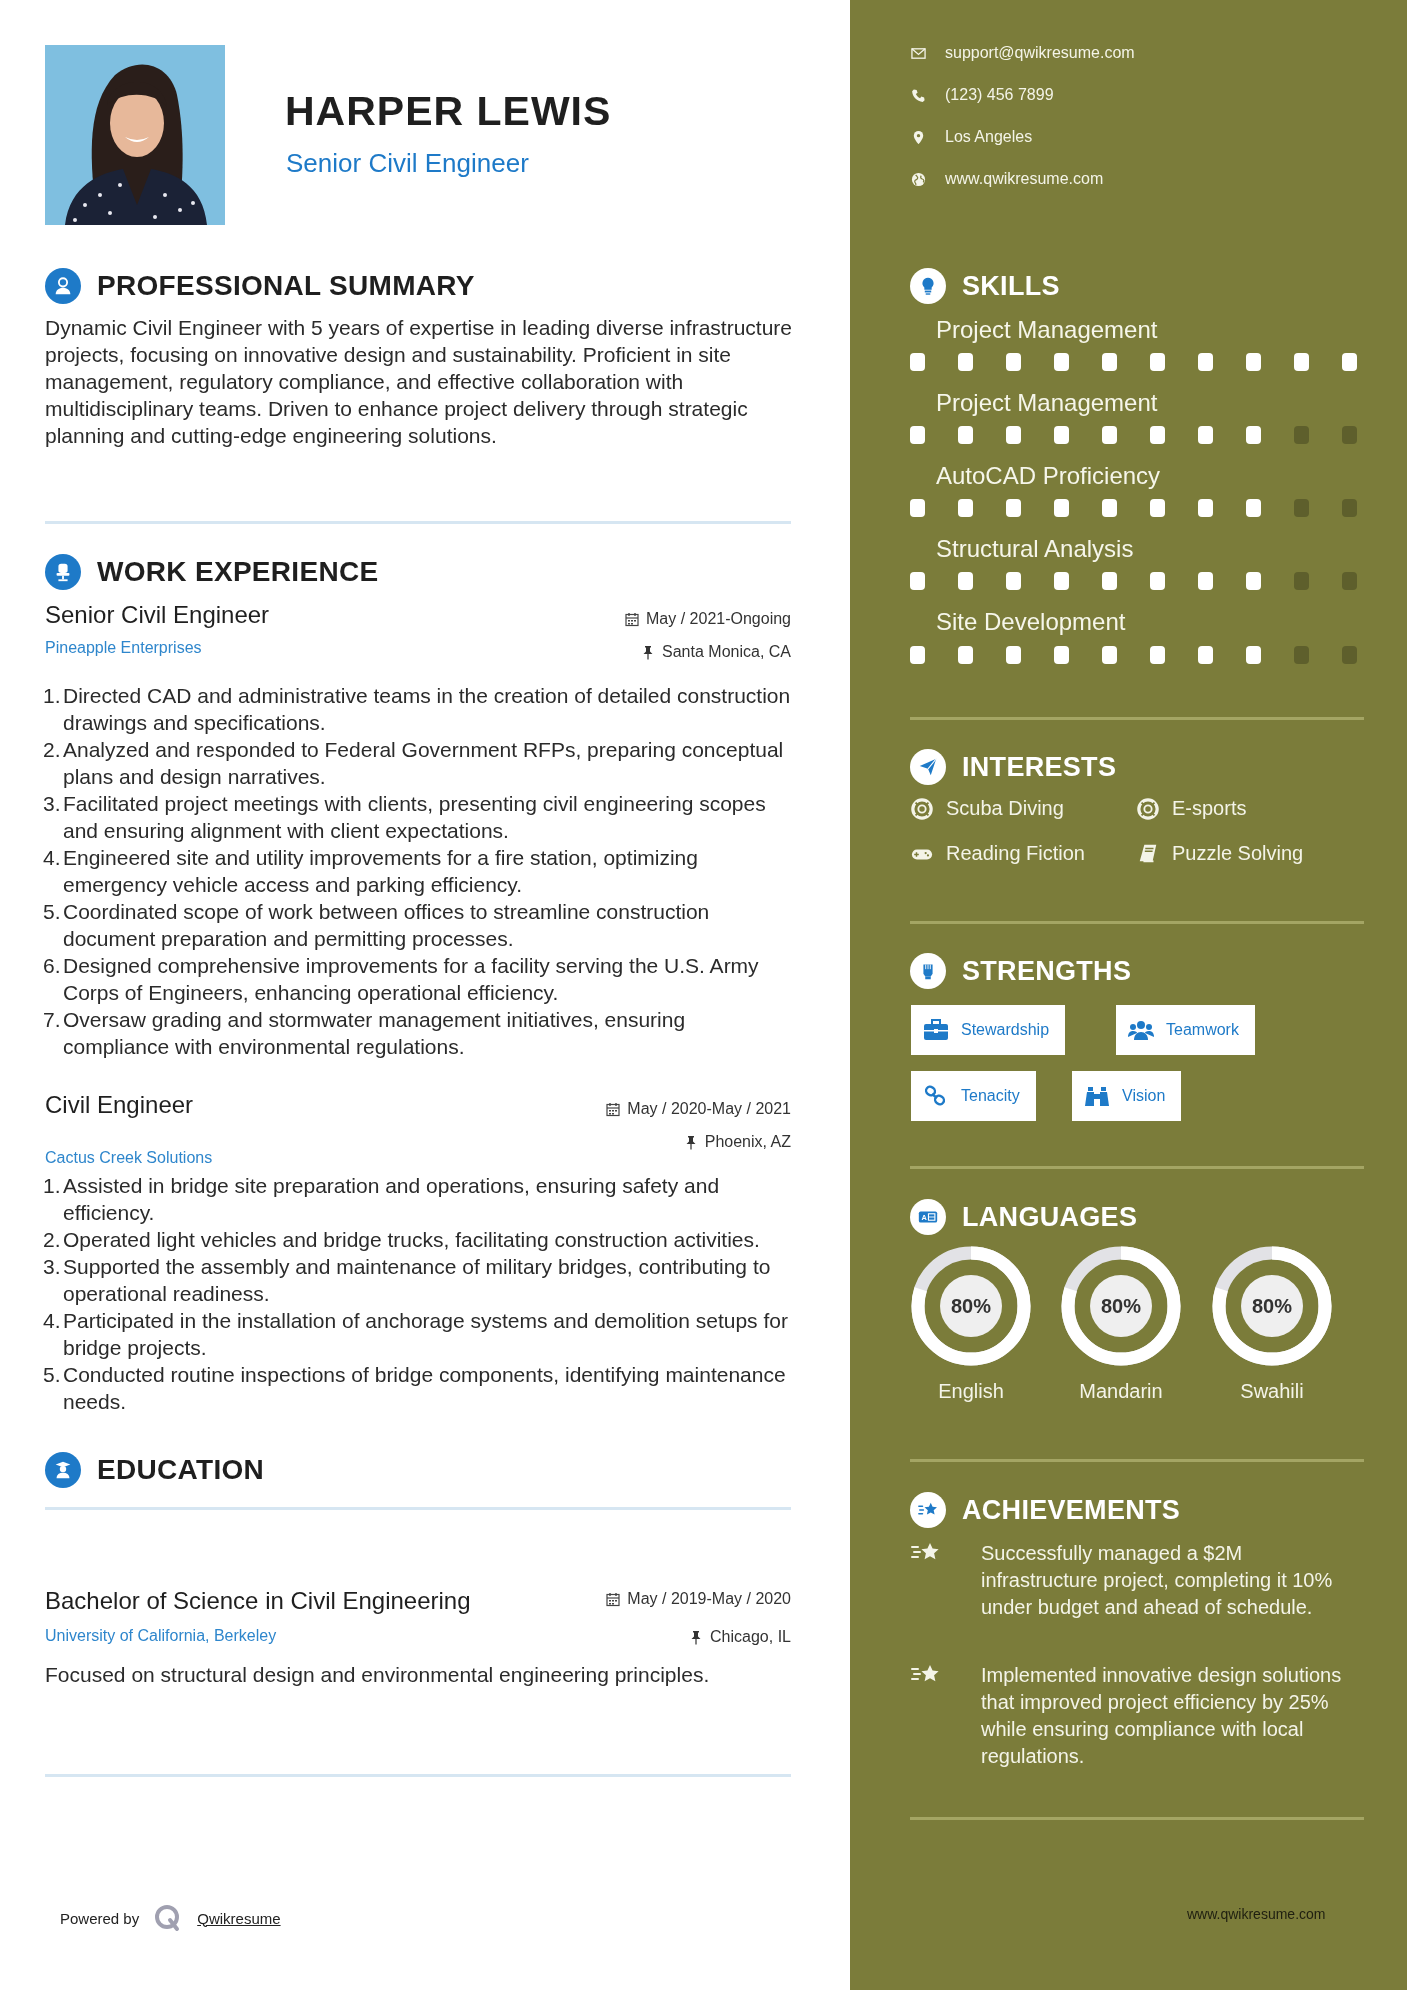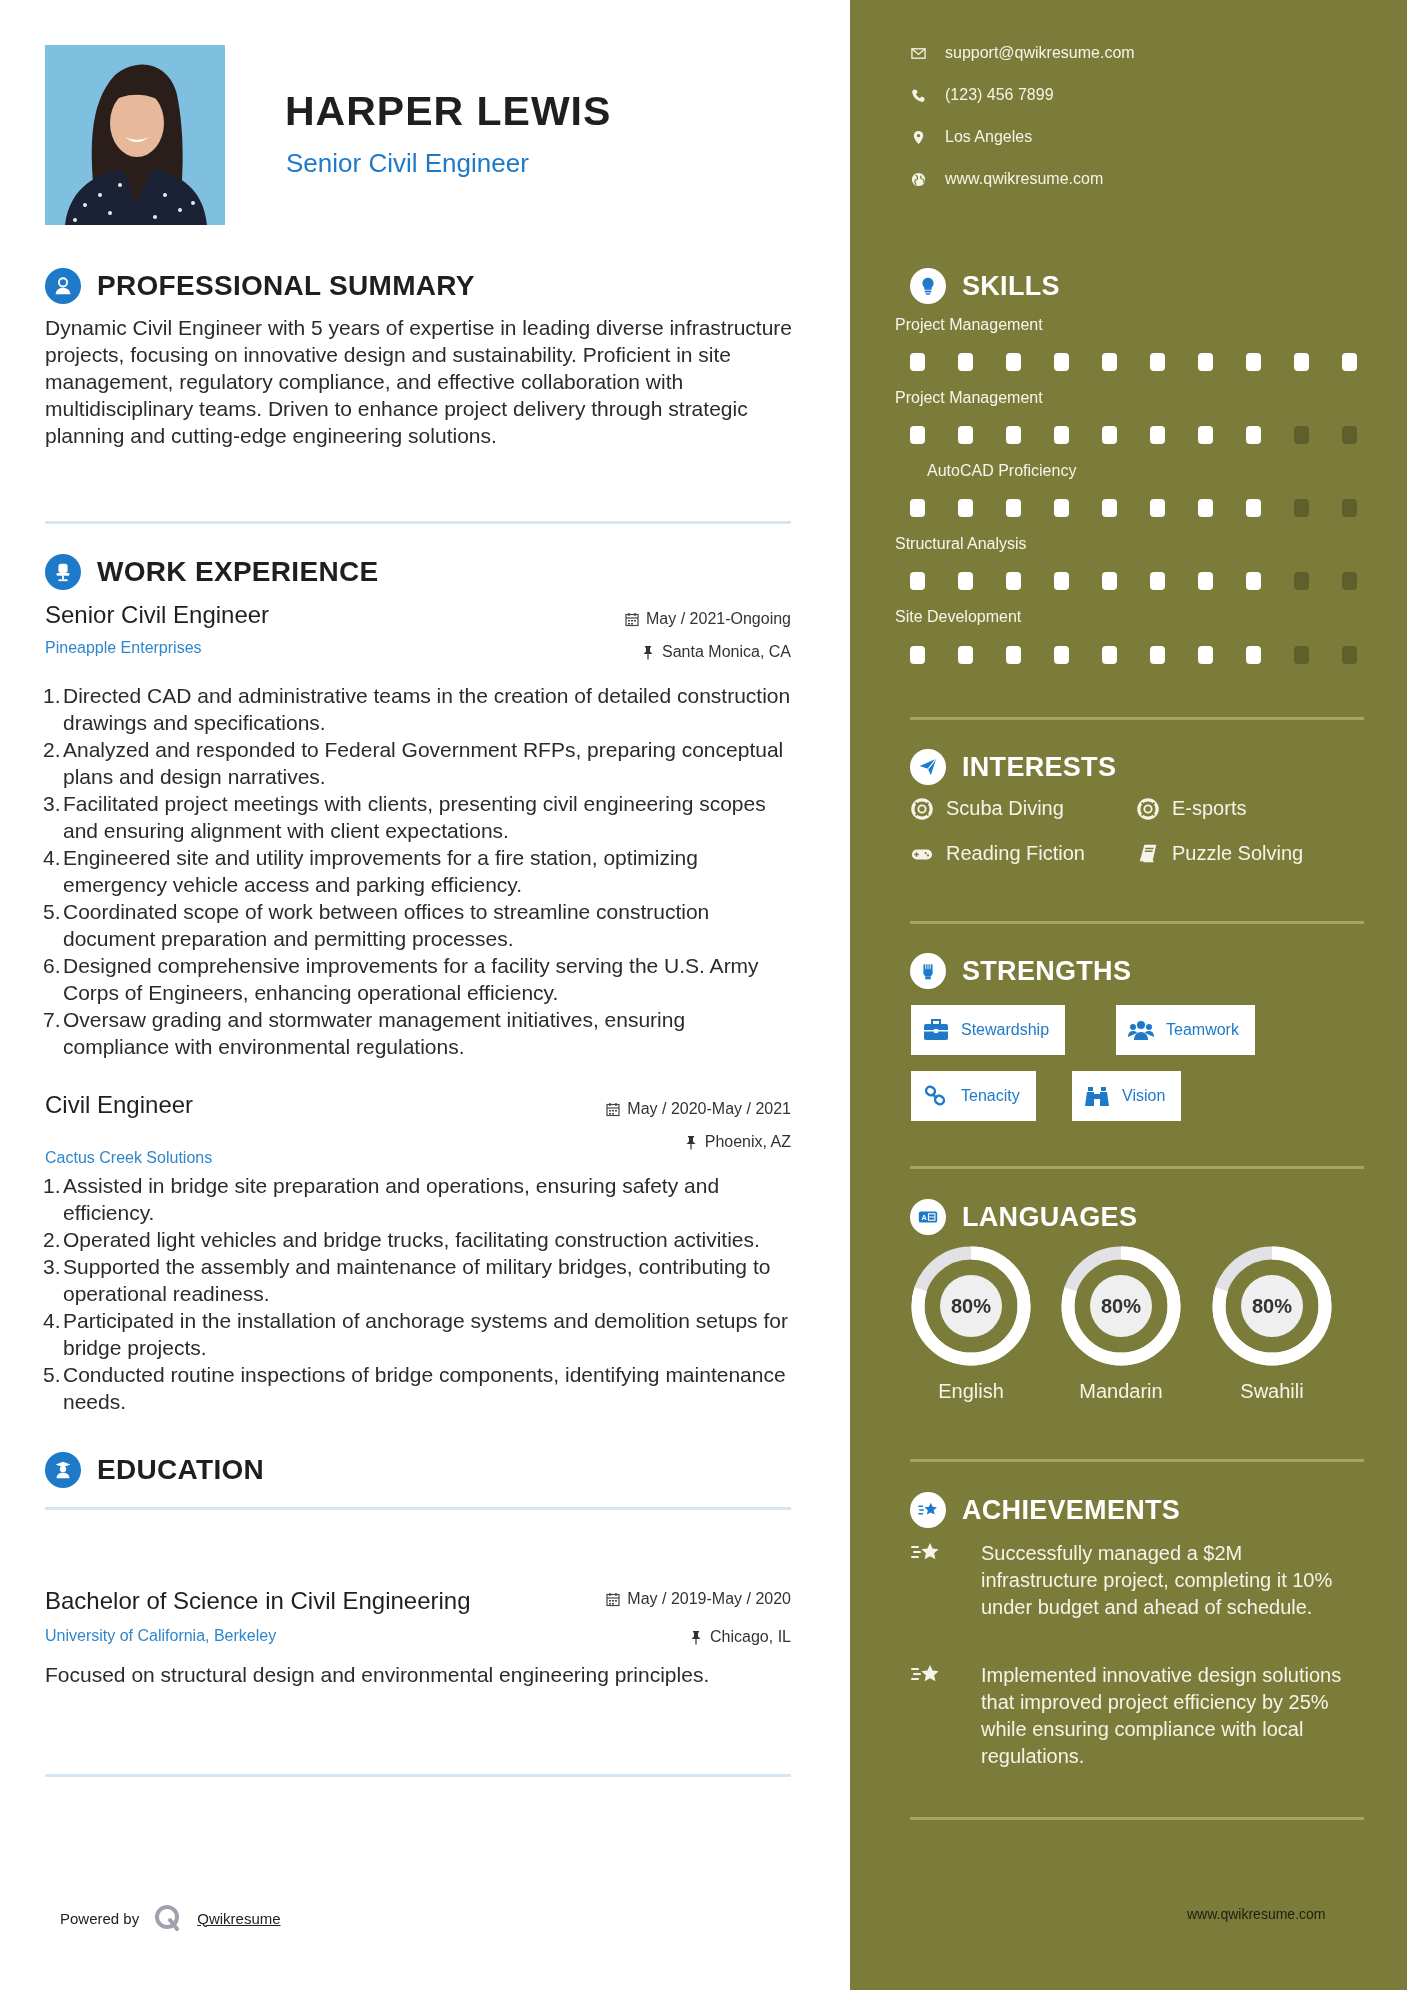--- a/index.html
+++ b/index.html
@@ -41,21 +41,21 @@
   .contact { position: absolute; left: 910px; display: flex; align-items: center; font-family: "Liberation Sans", sans-serif; font-size: 16px; color: #f4f4e8; }
   .contact .ci { width: 16px; height: 16px; margin-right: 19px; display: flex; align-items: center; justify-content: center; }
   .contact .ci svg { width: 15px; height: 15px; }
 
   .r-head { position: absolute; left: 910px; display: flex; align-items: center; }
   .r-icon { width: 36px; height: 36px; border-radius: 50%; background: #ffffff; display: flex; align-items: center; justify-content: center; margin-right: 16px; }
   .r-icon svg { width: 22px; height: 22px; }
   .r-title { font-family: "Liberation Sans", sans-serif; font-size: 27px; font-weight: 700; color: #ffffff; letter-spacing: 0.3px; }
   .hr-right { position: absolute; left: 910px; width: 454px; height: 3px; background: #a4a564; }
 
-  .skill-label { position: absolute; left: 895px; font-family: "Liberation Sans", sans-serif; font-size: 16px; color: #f6f6ea; }
+  .skill-label { position: absolute; left: 936px; font-family: "Liberation Sans", sans-serif; font-size: 24px; color: #f6f6ea; }
   .dots { position: absolute; left: 910px; display: flex; }
   .dot { width: 15px; height: 18px; border-radius: 4px; background: #ffffff; margin-right: 33px; }
   .dot.off { background: #5e5f2c; }
 
   .interest { position: absolute; display: flex; align-items: center; font-family: "Liberation Sans", sans-serif; font-size: 20px; color: #f4f4e8; }
   .interest svg { width: 24px; height: 22px; margin-right: 12px; }
 
   .strength { position: absolute; height: 50px; background: #ffffff; display: flex; align-items: center; padding: 0 16px 0 12px; font-family: "Liberation Sans", sans-serif; font-size: 16px; color: #1e7ac8; }
   .strength svg { width: 26px; height: 22px; margin-right: 12px; }
 
@@ -316,21 +316,21 @@
       <span class="dot"></span>
       <span class="dot"></span>
       <span class="dot"></span>
       <span class="dot"></span>
       <span class="dot"></span>
       <span class="dot"></span>
       <span class="dot off"></span>
       <span class="dot off"></span>
   </div>
 
-  <div class="skill-label" style="top:462px;margin-left:32px;">AutoCAD Proficiency</div>
+  <div class="skill-label" style="top:462px;">AutoCAD Proficiency</div>
   <div class="dots" style="top:499px;">
     <span class="dot"></span>
       <span class="dot"></span>
       <span class="dot"></span>
       <span class="dot"></span>
       <span class="dot"></span>
       <span class="dot"></span>
       <span class="dot"></span>
       <span class="dot"></span>
       <span class="dot off"></span>

